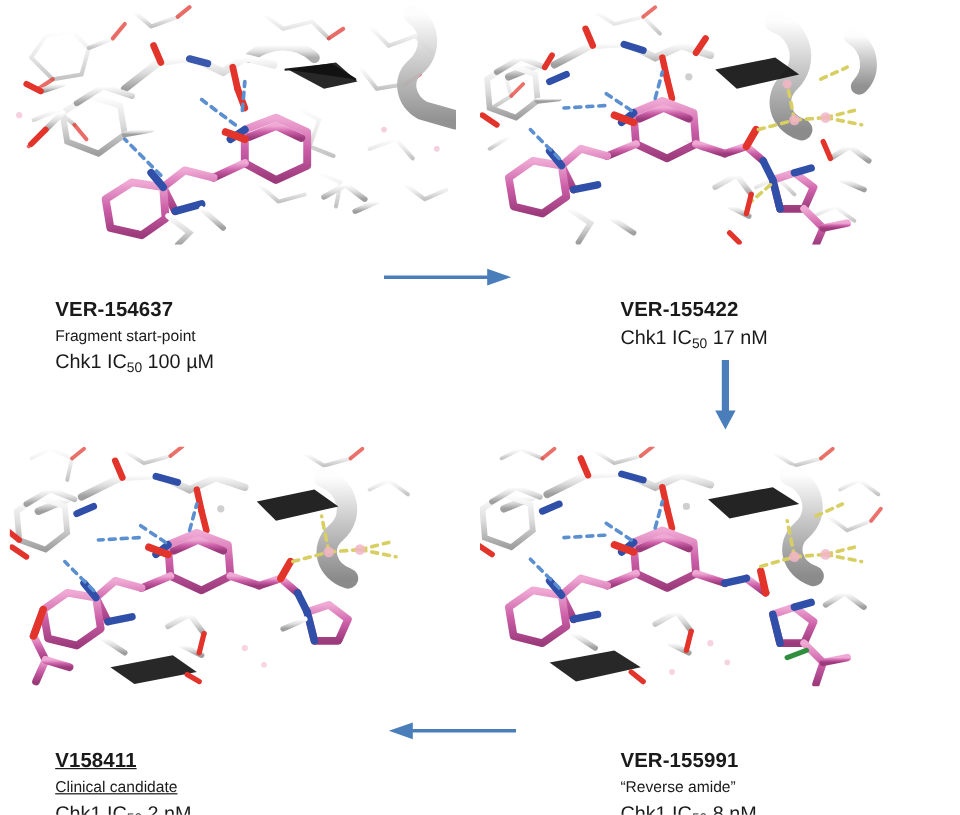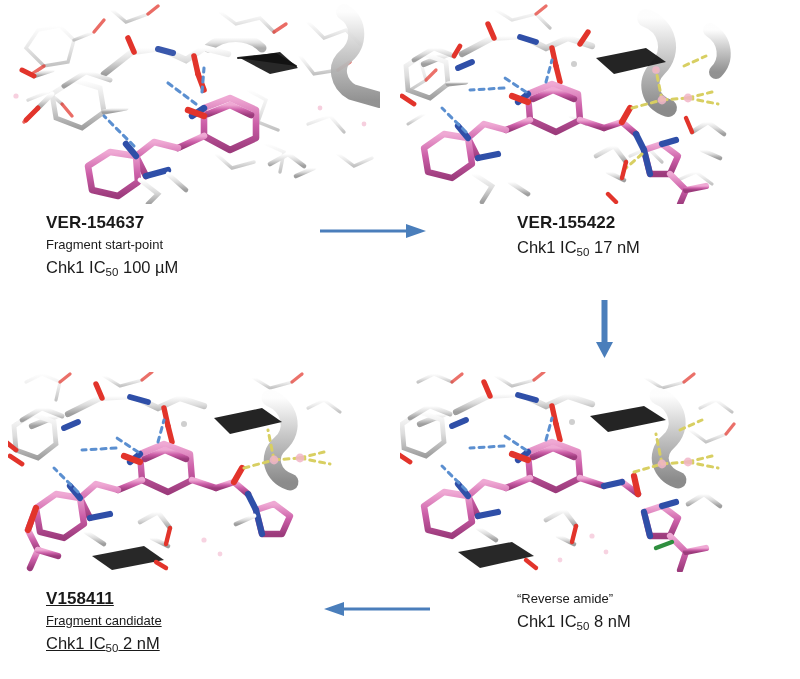--- a/index.html
+++ b/index.html
@@ -12,21 +12,21 @@
     overflow:hidden;
     position:relative;
   }
   .figure{position:absolute;inset:0;}
 
   
   .panel{position:absolute;}
   .struct{position:absolute;overflow:hidden;background:#ffffff;}
   .struct svg{display:block;}
 
-  .caption{position:absolute;line-height:1.30;}
+  .caption{position:absolute;line-height:1.30;margin-top:35px;}
   .cap-code{font-size:17px;font-weight:bold;letter-spacing:.1px;white-space:nowrap;}
   .cap-desc{font-size:13px;white-space:nowrap;margin-top:3px;}
   .cap-act{font-size:16.5px;white-space:nowrap;margin-top:3px;}
   .cap-act sub{font-size:11.5px;vertical-align:baseline;position:relative;top:3px;}
 
   
   .arrow{position:absolute;}
 </style>
 </head>
 <body>
@@ -426,21 +426,21 @@
             <circle cx="196" cy="168" r="2.6"></circle>
               <circle cx="212" cy="182" r="2.4"></circle>
           </g>
           <circle cx="176" cy="52" r="3" fill="#cfcfcf"></circle>
         </g>
       </svg>
     </div>
 
     <div class="caption" style="left:46px;top:588px;text-decoration:underline;">
       <div class="cap-code">V158411</div>
-      <div class="cap-desc">Fragment candidate</div>
+      <div class="cap-desc">Clinical candidate</div>
       <div class="cap-act"><span>Chk1 IC</span><sub>50</sub>
         <span>2 nM</span></div>
     </div>
   </div>
 
   <div class="panel">
 
     <div class="struct" style="left:400px;top:372px;width:336px;height:200px;">
       <svg width="336" height="200" viewBox="0 0 336 200" xmlns="http://www.w3.org/2000/svg">
         <defs>
@@ -566,20 +566,21 @@
             <circle cx="192" cy="164" r="2.6"></circle>
               <circle cx="206" cy="180" r="2.4"></circle>
             <circle cx="160" cy="188" r="2.4"></circle>
           </g>
           <circle cx="172" cy="50" r="3" fill="#cfcfcf"></circle>
         </g>
       </svg>
     </div>
 
     <div class="caption" style="left:517px;top:588px;">
+      <div class="cap-code">VER-155991</div>
       <div class="cap-desc">“Reverse amide”</div>
       <div class="cap-act"><span>Chk1 IC</span><sub>50</sub>
         <span>8 nM</span></div>
     </div>
   </div>
 
   <div class="arrow" style="left:318px;top:216px;width:112px;height:30px;">
     <svg width="112" height="30" viewBox="0 0 112 30" xmlns="http://www.w3.org/2000/svg">
       <path d="M2 13.5 H88 V8 L108 15 L88 22 V16.5 H2 Z" fill="#4a7ebb"></path>
     </svg>

